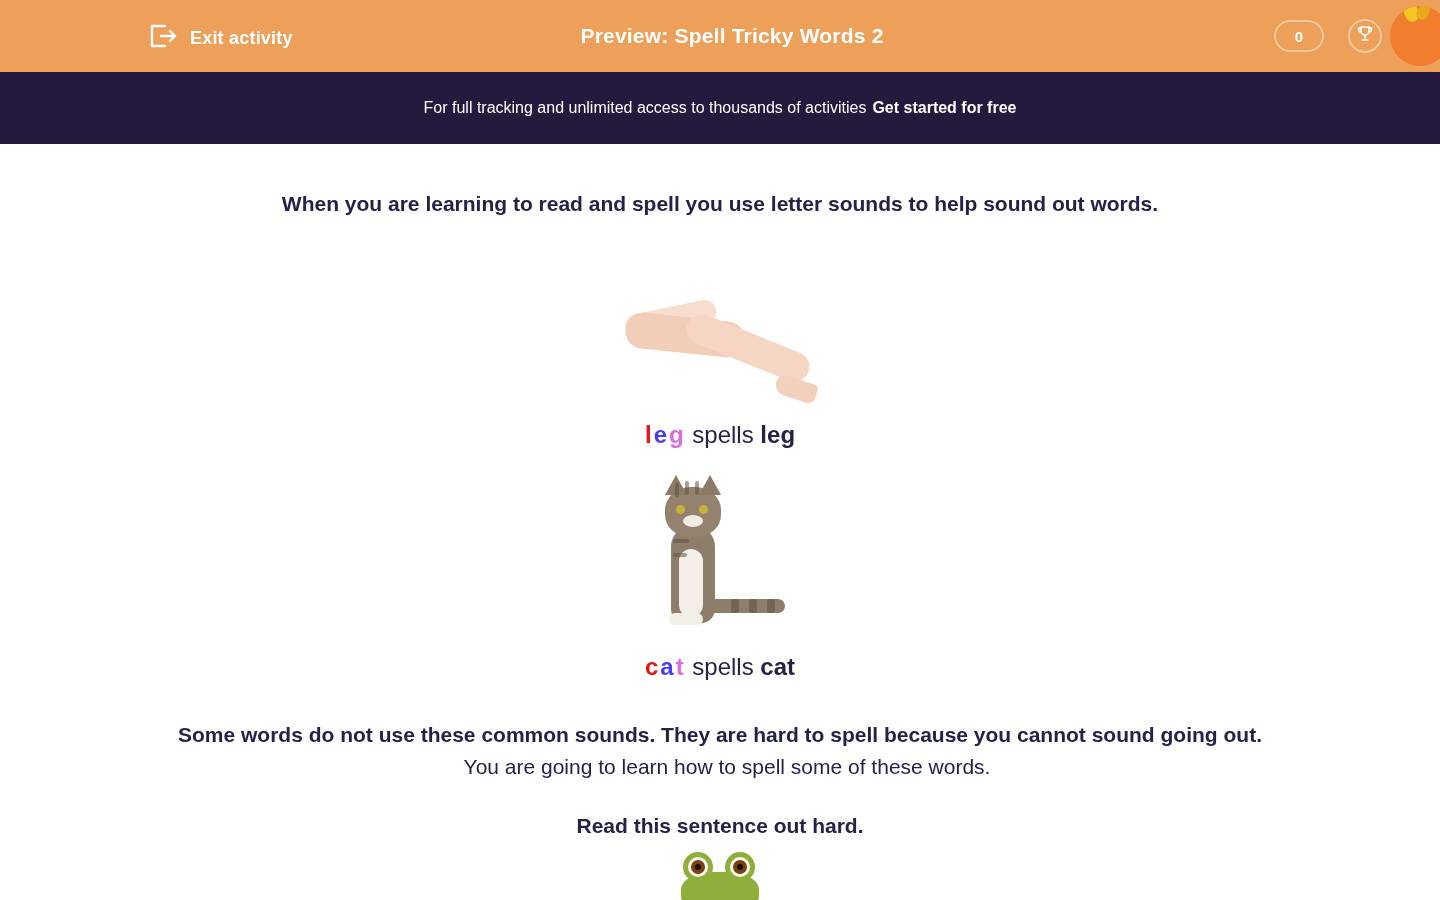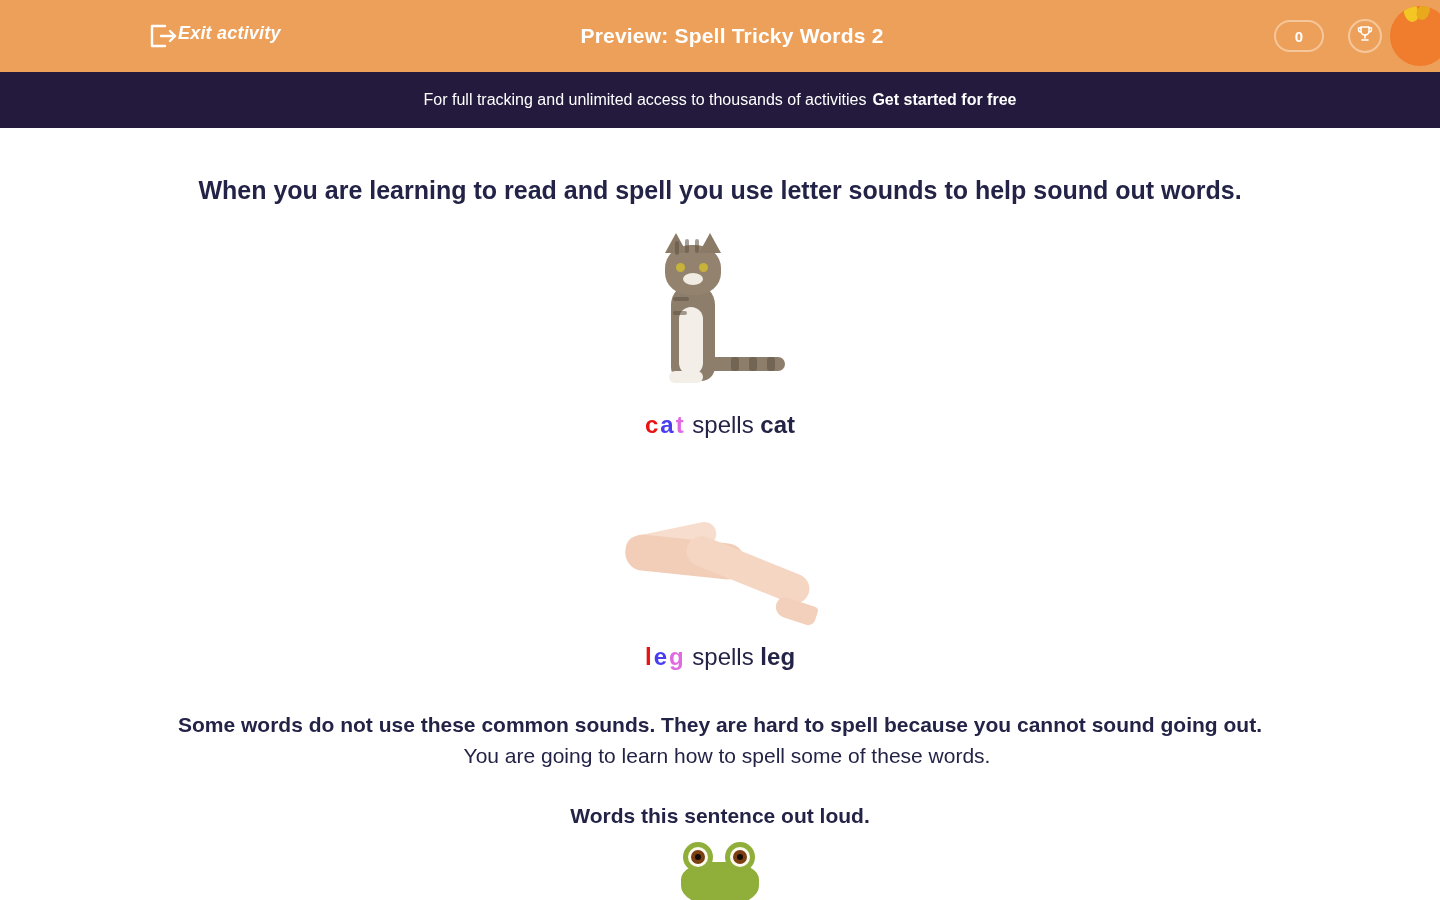--- a/index.html
+++ b/index.html
@@ -17,24 +17,23 @@
     height: 72px;
     background: #eda05a;
     display: flex;
     align-items: center;
     color: #ffffff;
   }
   .exit-activity {
     position: absolute;
     left: 148px;
     display: flex;
-    align-items: flex-start;
-    gap: 0;
+    align-items: flex-end;
+    gap: 12px;
     cursor: pointer;
-    font-style: italic;
   }
   .exit-icon svg { display: block; }
   .exit-label {
     font-size: 18px;
     font-weight: 600;
     letter-spacing: .2px;
     color: #ffffff;
   }
   .topbar-title {
     position: absolute;
@@ -92,21 +91,21 @@
     position: absolute;
     width: 12px; height: 16px;
     background: #e8a91d;
     border-radius: 60% 40% 50% 50%;
     left: 27px; top: -2px;
     transform: rotate(22deg);
   }
 
   
   .promo {
-    height: 56px;
+    height: 72px;
     background: #241a3d;
     color: #ffffff;
     display: flex;
     align-items: center;
     justify-content: center;
     font-size: 16px;
     font-weight: 500;
   }
   .promo .cta {
     font-weight: 700;
@@ -114,21 +113,21 @@
     cursor: pointer;
   }
 
   
   .content {
     padding-top: 46px;
     text-align: center;
     color: #1f2040;
   }
   .intro {
-    font-size: 25px;
+    font-size: 21px;
     font-weight: 700;
     color: #232347;
     line-height: 1.3;
   }
 
   .example {
     margin-top: 30px;
   }
   .example-img {
     height: 160px;
@@ -314,20 +313,36 @@
 </div>
 
 <div class="promo">
   <span>For full tracking and unlimited access to thousands of activities</span>
   <span class="cta">Get started for free</span>
 </div>
 
 <div class="content">
 
   <div class="intro">When you are learning to read and spell you use letter sounds to help sound out words.</div>
+
+  <div class="example">
+    <div class="example-img">
+      <div class="leg">
+        <div class="arm"></div>
+        <div class="thigh"></div>
+        <div class="shin"></div>
+        <div class="foot"></div>
+      </div>
+    </div>
+    <div class="caption">
+      <span class="sp l1">l</span><span class="sp l2">e</span><span class="sp l3">g</span>
+      <span class="spells">spells</span>
+      <span class="word">leg</span>
+    </div>
+  </div>
 
   <div class="example">
     <div class="example-img">
       <div class="cat">
         <div class="tail"></div>
         <div class="body"></div>
         <div class="chest"></div>
         <div class="paw"></div>
         <div class="head"></div>
         <div class="ear-l"></div>
@@ -345,40 +360,24 @@
         <div class="stripe" style="left:122px;top:120px;width:8px;height:14px;"></div>
       </div>
     </div>
     <div class="caption">
       <span class="sp l1">c</span><span class="sp l2">a</span><span class="sp l3">t</span>
       <span class="spells">spells</span>
       <span class="word">cat</span>
     </div>
   </div>
 
-  <div class="example">
-    <div class="example-img">
-      <div class="leg">
-        <div class="arm"></div>
-        <div class="thigh"></div>
-        <div class="shin"></div>
-        <div class="foot"></div>
-      </div>
-    </div>
-    <div class="caption">
-      <span class="sp l1">l</span><span class="sp l2">e</span><span class="sp l3">g</span>
-      <span class="spells">spells</span>
-      <span class="word">leg</span>
-    </div>
-  </div>
-
   <div class="para">Some words do not use these common sounds. They are hard to spell because you cannot sound going out.</div>
   <div class="para2">You are going to learn how to spell some of these words.</div>
 
-  <div class="read-line">Words this sentence out loud.</div>
+  <div class="read-line">Read this sentence out hard.</div>
 
   <div class="frog">
     <div class="body"></div>
     <div class="eye l">
         <div class="white"></div>
         <div class="iris"></div>
         <div class="pupil"></div>
       </div>
     <div class="eye r">
         <div class="white"></div>

